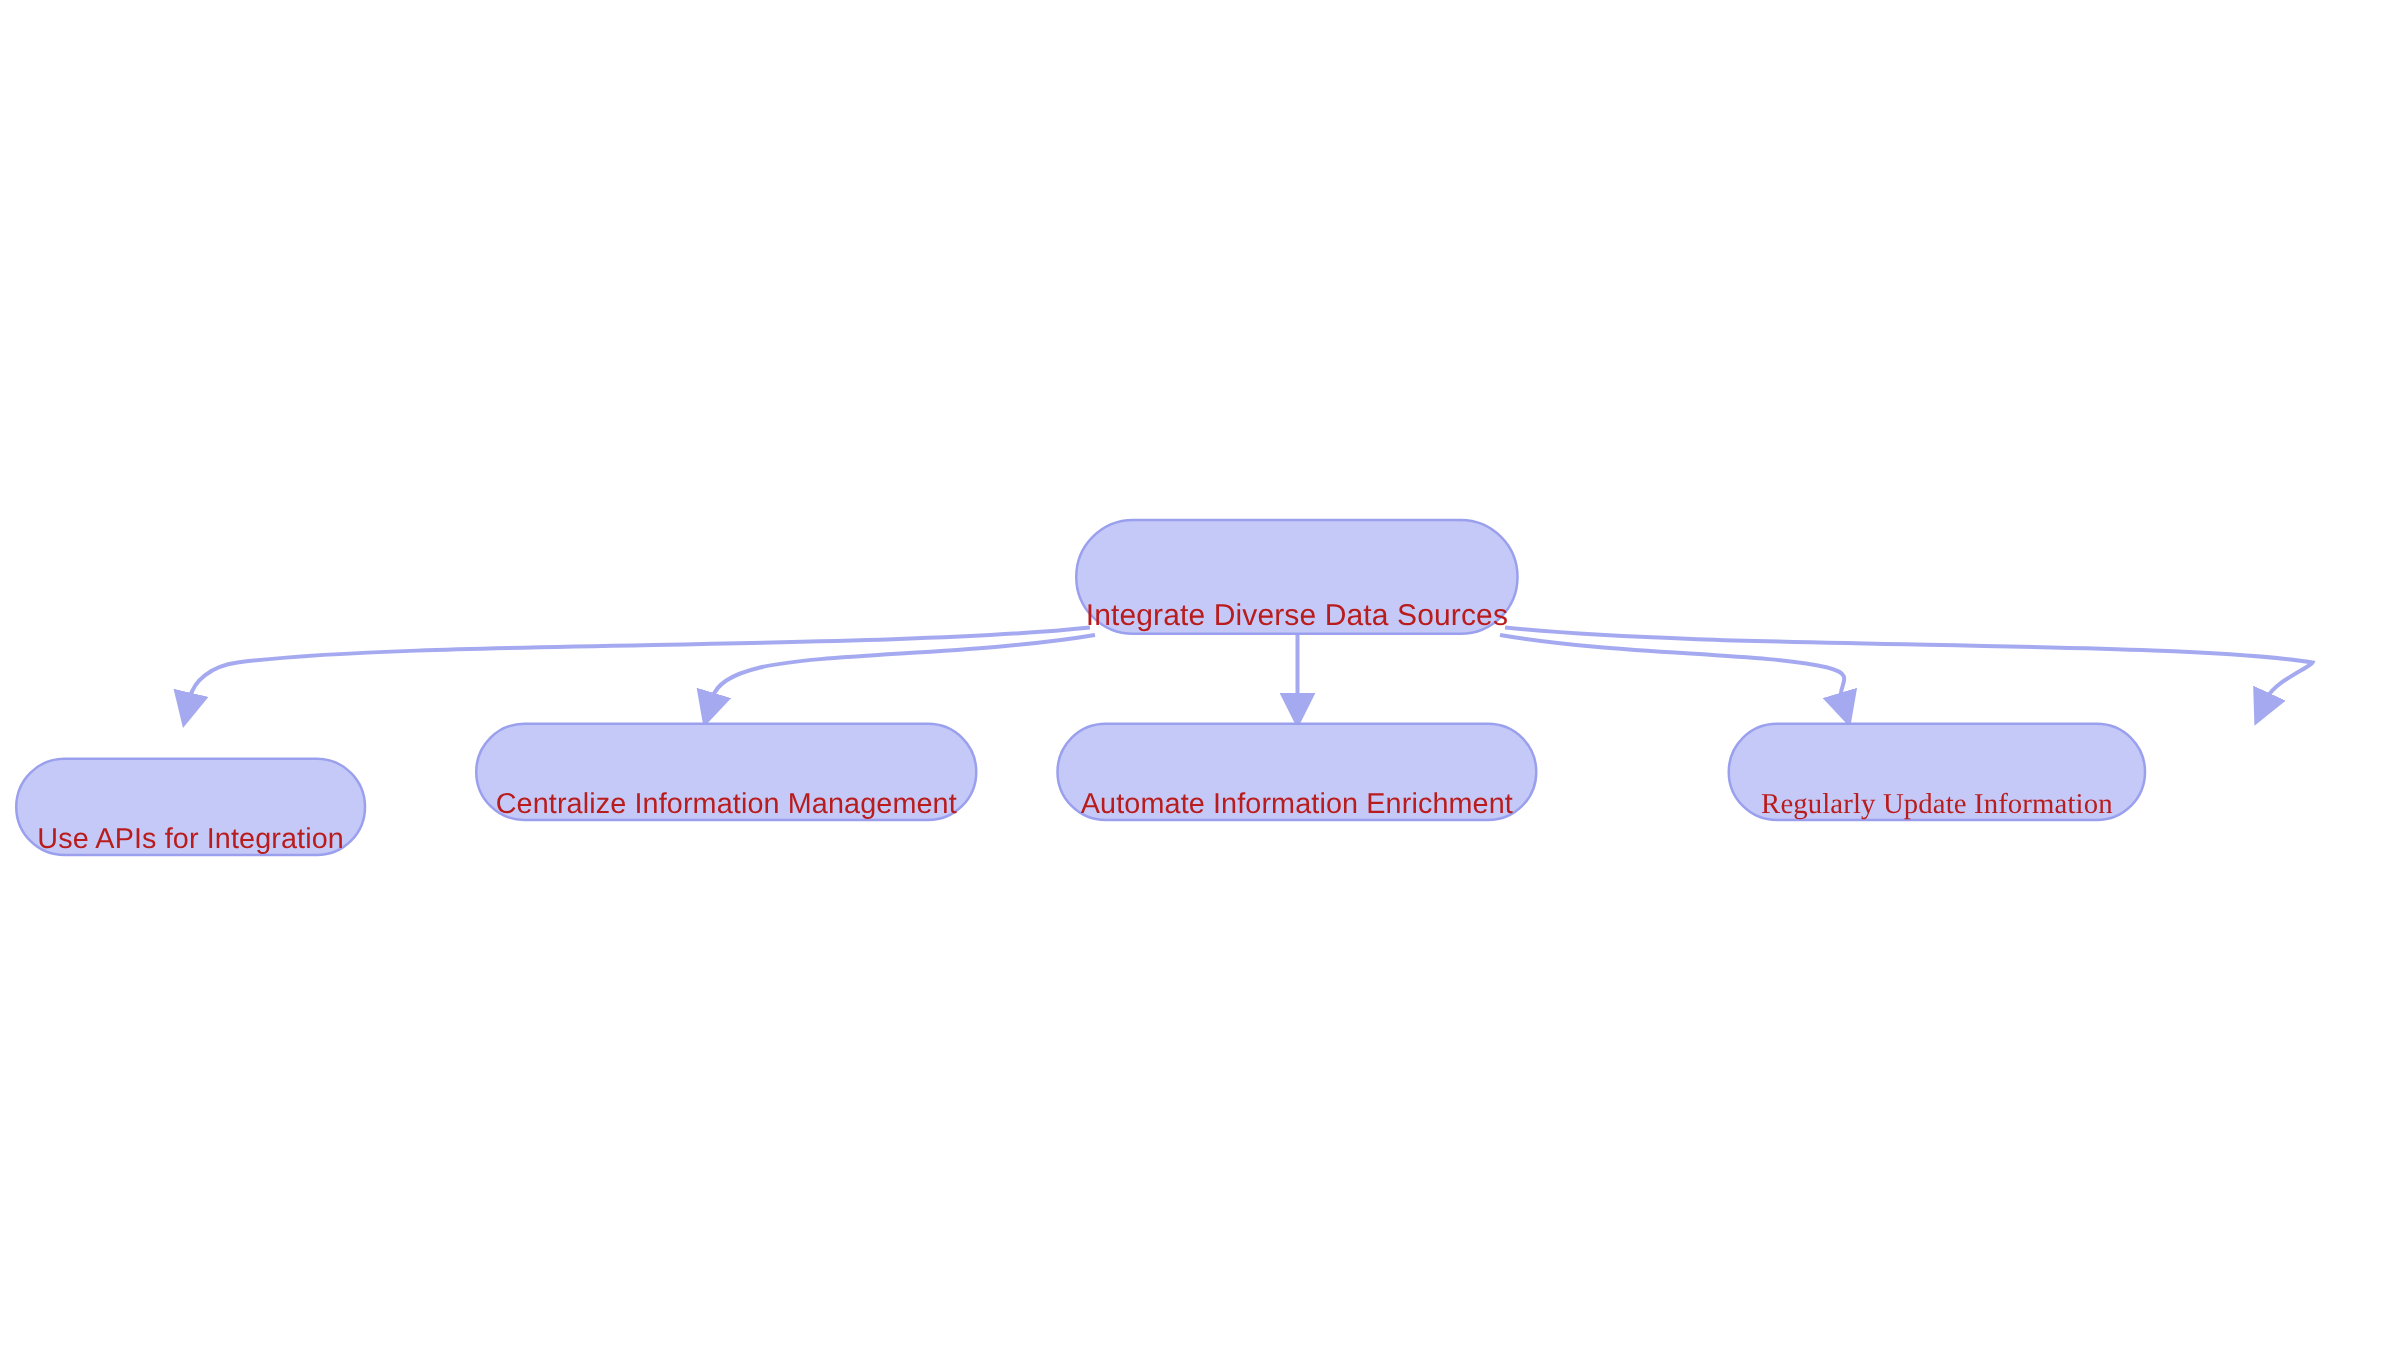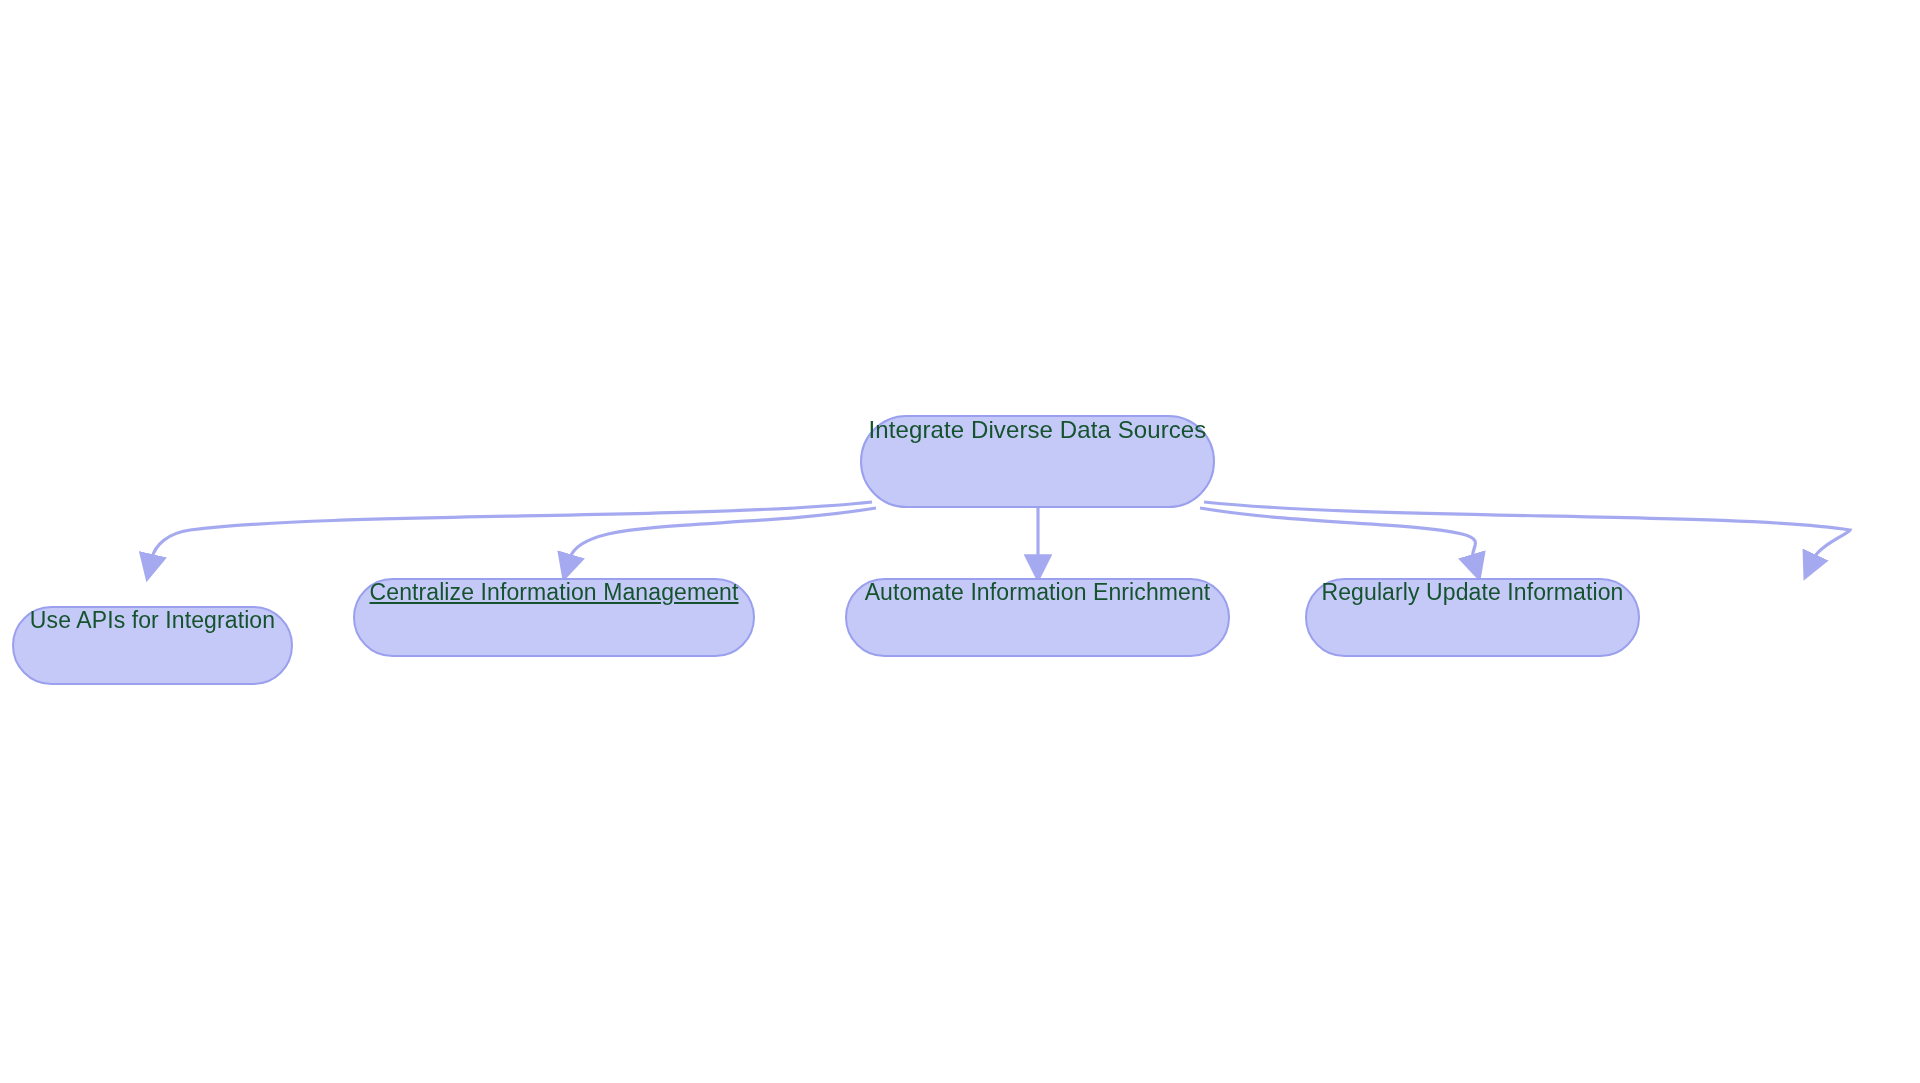--- a/index.html
+++ b/index.html
@@ -26,26 +26,26 @@
     left: 0;
     top: 0;
     width: 1920px;
     height: 1083px;
     pointer-events: none;
   }
   .flow-node {
     position: absolute;
     box-sizing: border-box;
     display: flex;
-    align-items: flex-start;
+    align-items: flex-end;
     justify-content: center;
     background: #c5c9f7;
     border: 2px solid #9aa0ee;
     border-radius: 999px;
-    color: #14532d;
+    color: #b91c1c;
     text-align: center;
     white-space: nowrap;
     letter-spacing: 0.1px;
   }
   .flow-node .node-label {
     display: block;
     line-height: 1.1;
     font-weight: 400;
   }
   #node-root {
@@ -54,23 +54,23 @@
     width: 355px;
     height: 93px;
     font-size: 24px;
   }
   .flow-node.leaf {
     top: 578px;
     height: 79px;
     font-size: 23px;
   }
   #node-leaf-0 { left: 12px;   width: 281px; margin-top: 28px; }
-  #node-leaf-1 { left: 353px;  width: 402px; text-decoration: underline; }
+  #node-leaf-1 { left: 380px;  width: 402px; }
   #node-leaf-2 { left: 845px;  width: 385px; }
-  #node-leaf-3 { left: 1305px; width: 335px; }
+  #node-leaf-3 { left: 1382px; width: 335px; font-family: Liberation Serif, serif; }
   #node-leaf-4 { left: 1717px; width: 193px; }
 </style>
 </head>
 <body>
 
 <div id="diagram-root">
 
   <svg id="edge-layer" viewBox="0 0 1920 1083" width="1920" height="1083" xmlns="http://www.w3.org/2000/svg">
     <defs>
       <marker id="arrowhead" markerWidth="10" markerHeight="9" refX="1.2" refY="4.5" orient="auto" markerUnits="strokeWidth">

